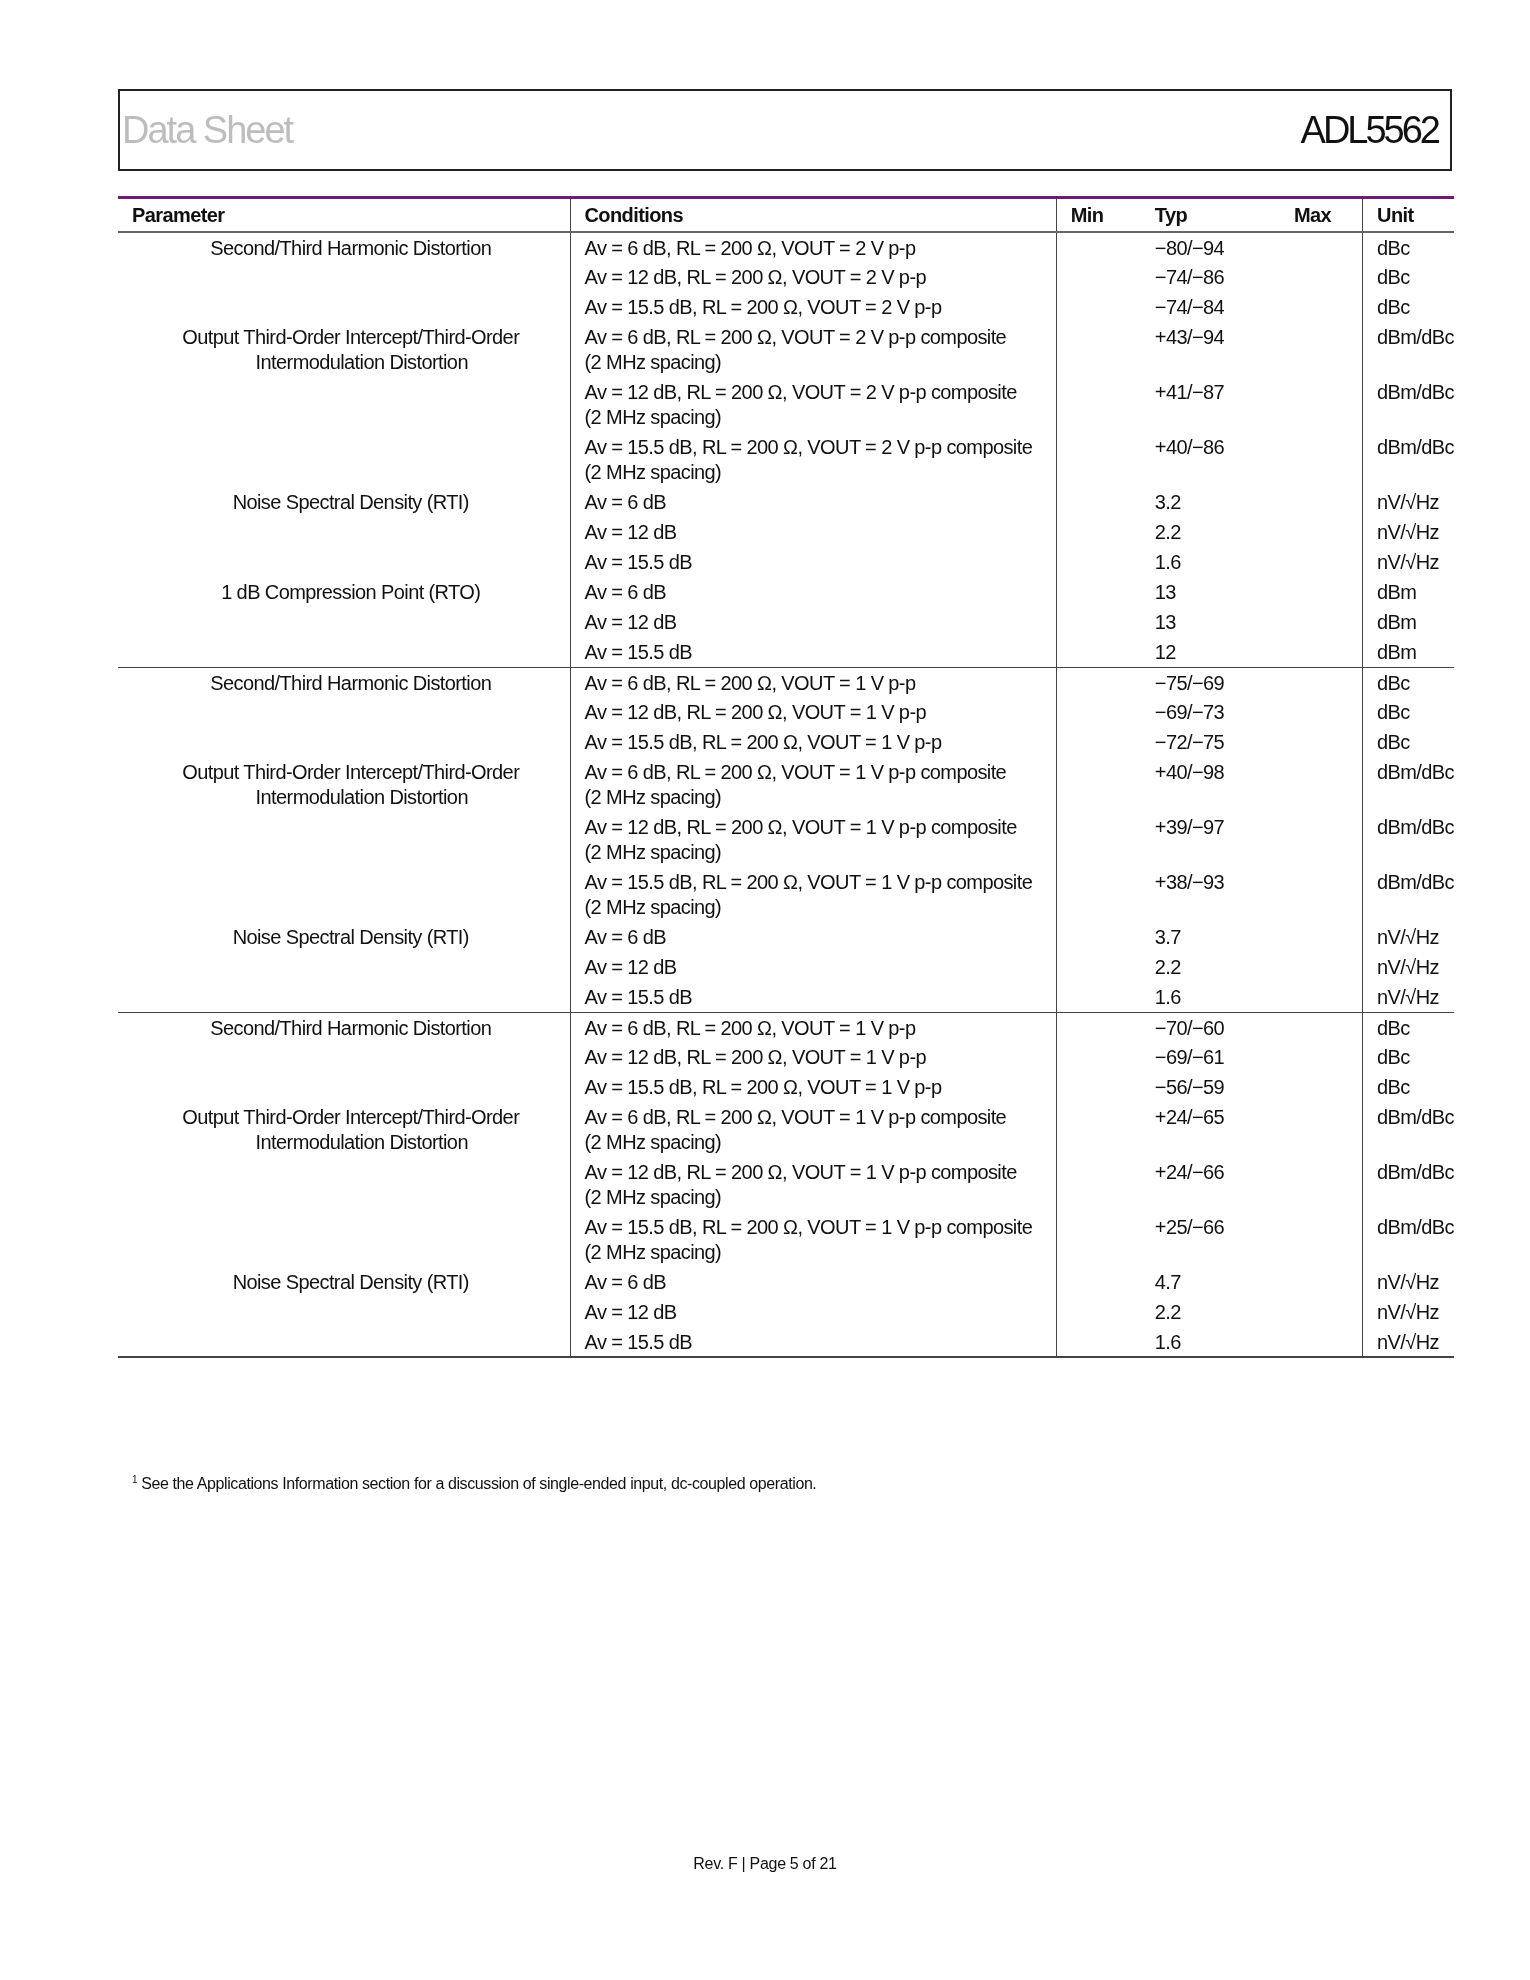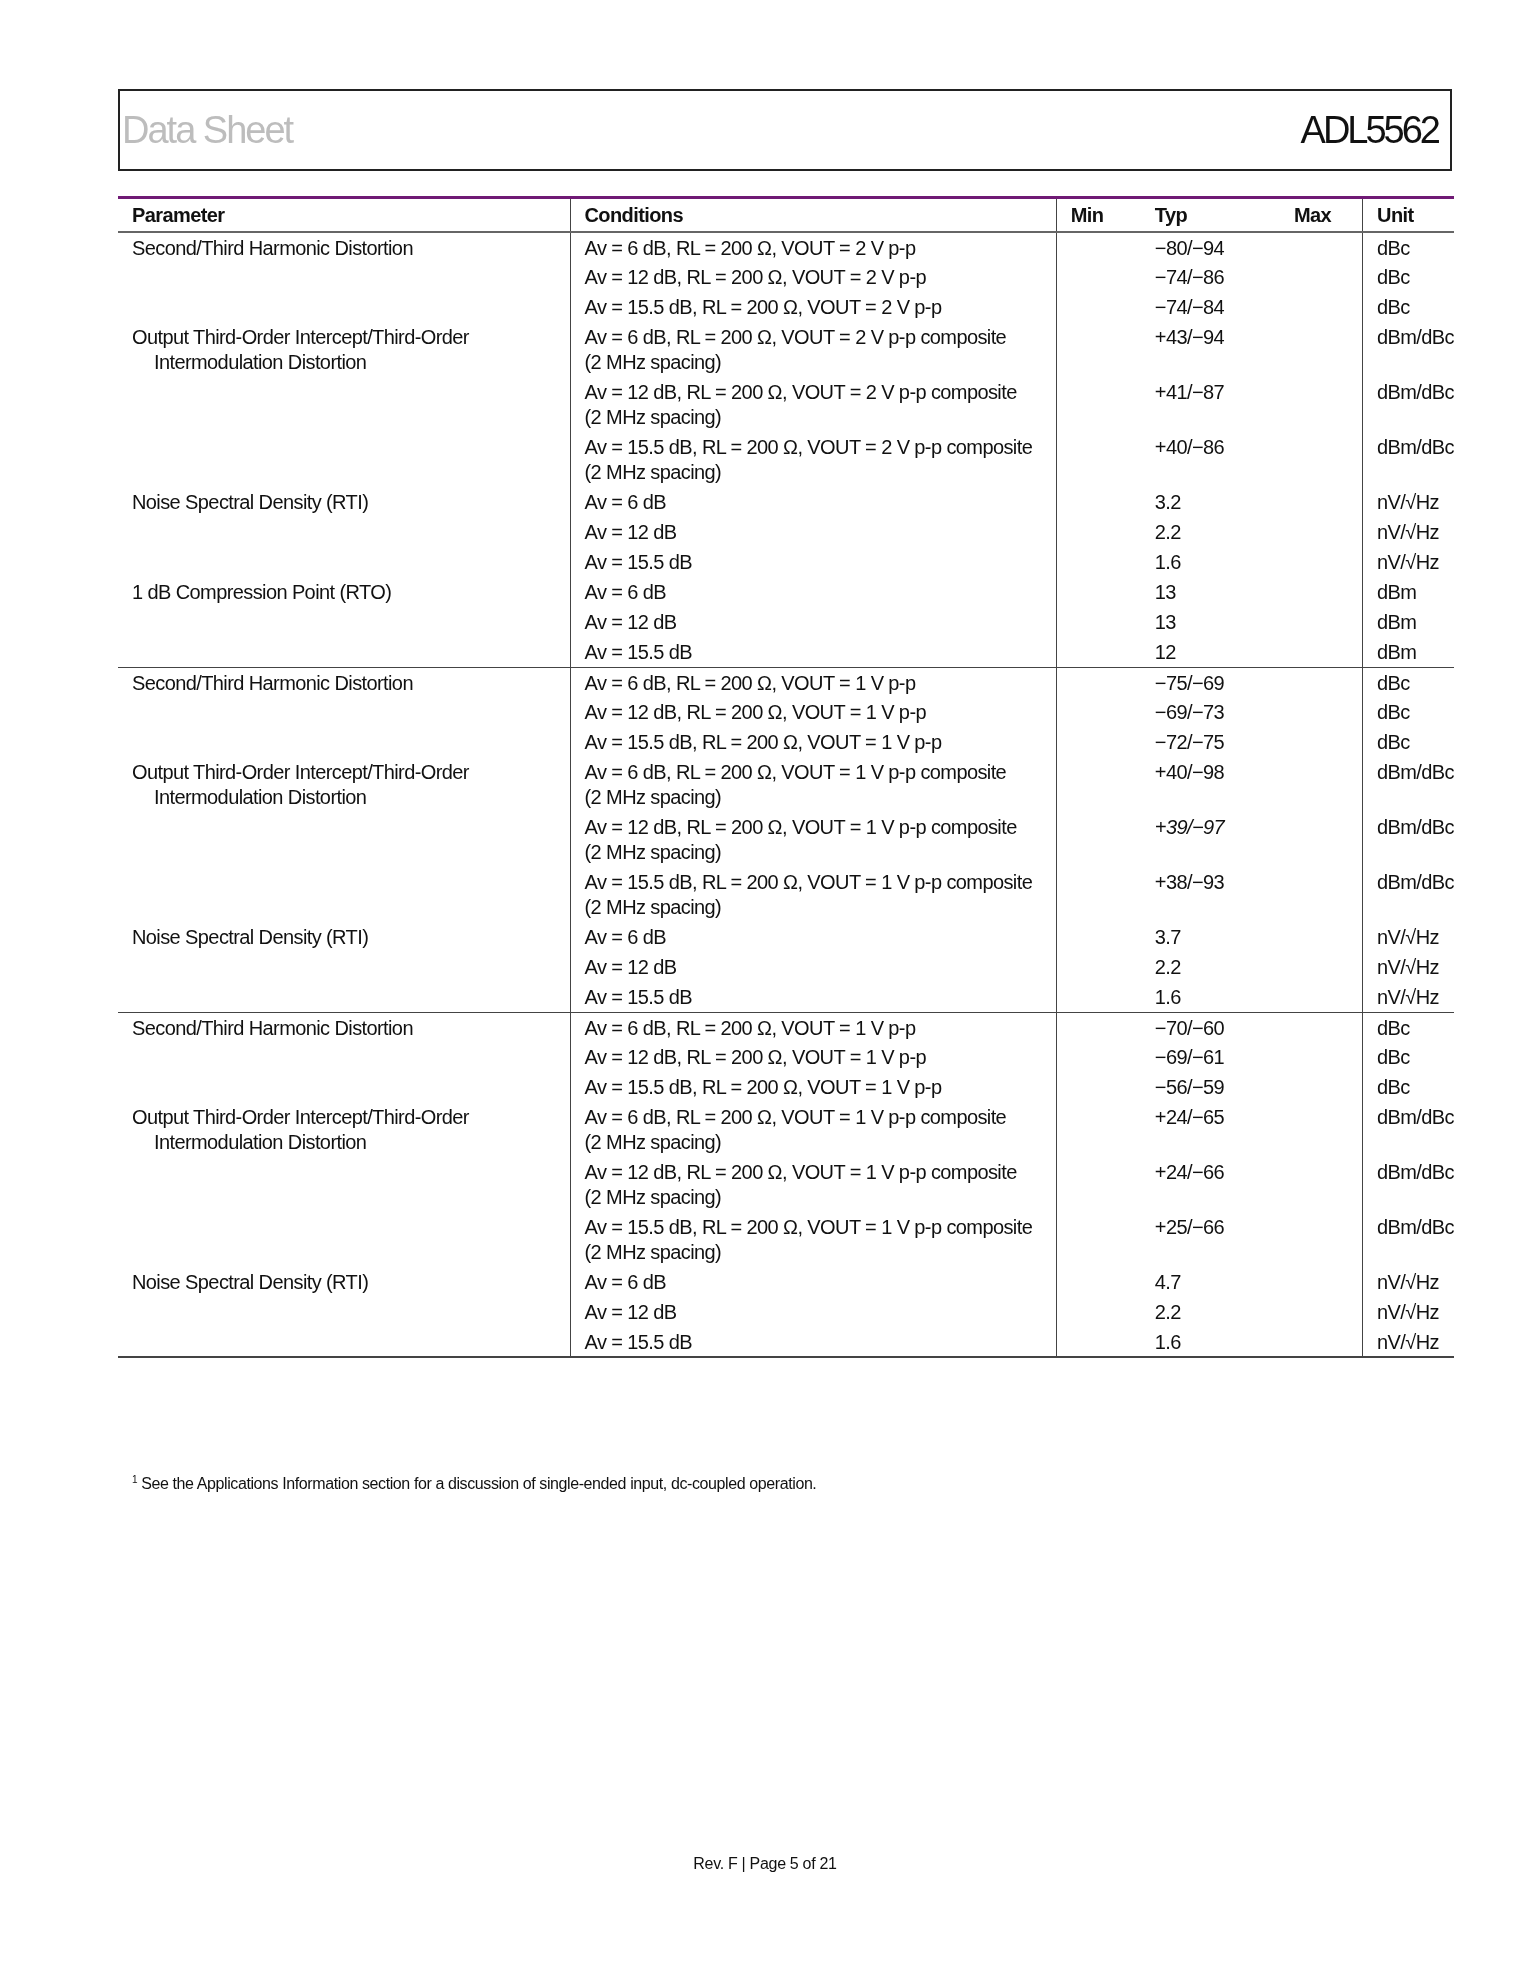--- a/index.html
+++ b/index.html
@@ -11,21 +11,21 @@
   table.spec th { font-weight:bold; text-align:left; height:32px; padding:0 0 0 14px; border-top:3px solid #701a75; border-bottom:2px solid #666; font-size:20px; }
   table.spec td { padding:0 0 0 14px; height:30px; line-height:25px; vertical-align:top; padding-top:3px; box-sizing:border-box; }
   .c-param { width:452px; }
   .c-cond { width:490px; }
   .c-min { width:72px; }
   .c-typ { width:128px; }
   .c-max { width:57px; text-align:center; padding-right:12px !important; }
   .c-unit { }
   td.vl, th.vl { border-left:1.5px solid #444; }
   td.p-sec { padding-left:14px; }
-  td.p-l1 { padding-left:36px; }
+  td.p-l1 { padding-left:36px;text-align:center; }
   .p2 { display:block; padding-left:22px; }
   tr.sec-end td { border-bottom:1.5px solid #444; }
   tr.last td { border-bottom:2px solid #444; }
   .footnote { position:absolute; left:132px; top:1474px; font-size:16px; letter-spacing:-0.4px; }
   .footnote sup { font-size:10px; }
   .page-footer { position:absolute; left:0; width:1530px; top:1855px; text-align:center; font-size:16px; letter-spacing:-0.3px; }
 </style>
 </head>
 <body>
 
@@ -171,21 +171,21 @@
         <td class="c-cond vl" style="height: 55px;"><span>Av = 6 dB, RL = 200 Ω, VOUT = 1 V p-p composite</span><br><span>(2 MHz spacing)</span></td>
         <td class="c-min vl" style="height: 55px;"></td>
         <td class="c-typ" style="height: 55px;">+40/−98</td>
         <td class="c-max" style="height: 55px;"></td>
         <td class="c-unit vl" style="height: 55px;">dBm/dBc</td>
       </tr>
       <tr>
         <td class="c-param p-l1" style="height: 55px;"><span></span><span class="p2"></span></td>
         <td class="c-cond vl" style="height: 55px;"><span>Av = 12 dB, RL = 200 Ω, VOUT = 1 V p-p composite</span><br><span>(2 MHz spacing)</span></td>
         <td class="c-min vl" style="height: 55px;"></td>
-        <td class="c-typ" style="height: 55px; font-style: italic;">+39/−97</td>
+        <td class="c-typ" style="height: 55px;">+39/−97</td>
         <td class="c-max" style="height: 55px;"></td>
         <td class="c-unit vl" style="height: 55px;">dBm/dBc</td>
       </tr>
       <tr>
         <td class="c-param p-l1" style="height: 55px;"><span></span><span class="p2"></span></td>
         <td class="c-cond vl" style="height: 55px;"><span>Av = 15.5 dB, RL = 200 Ω, VOUT = 1 V p-p composite</span><br><span>(2 MHz spacing)</span></td>
         <td class="c-min vl" style="height: 55px;"></td>
         <td class="c-typ" style="height: 55px;">+38/−93</td>
         <td class="c-max" style="height: 55px;"></td>
         <td class="c-unit vl" style="height: 55px;">dBm/dBc</td>

